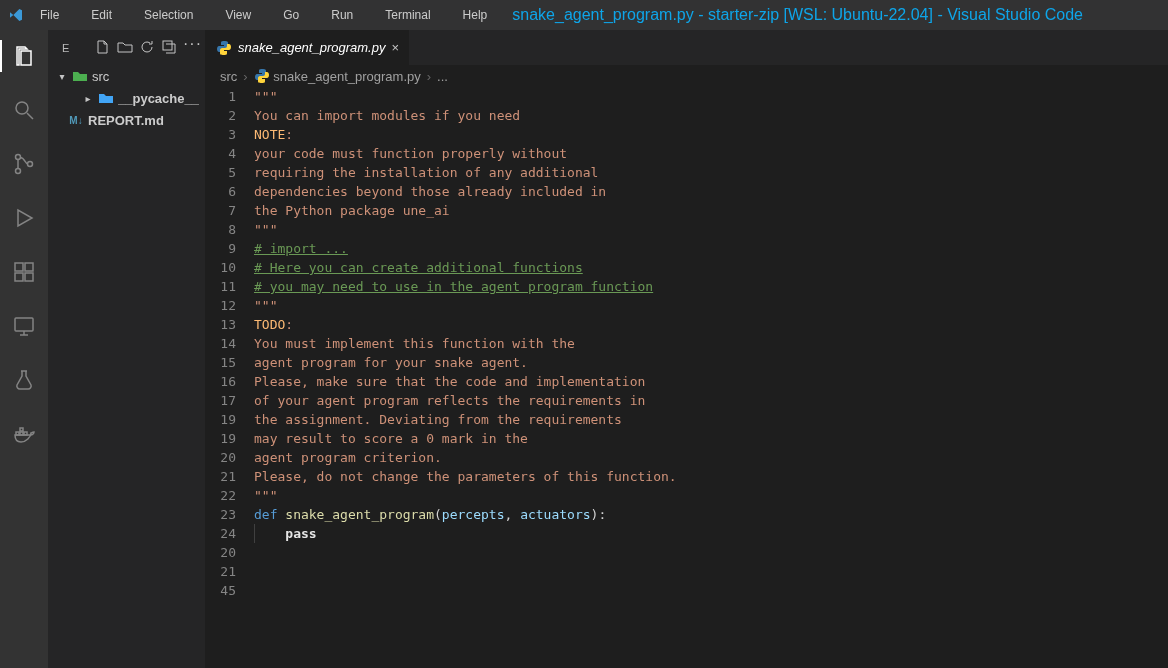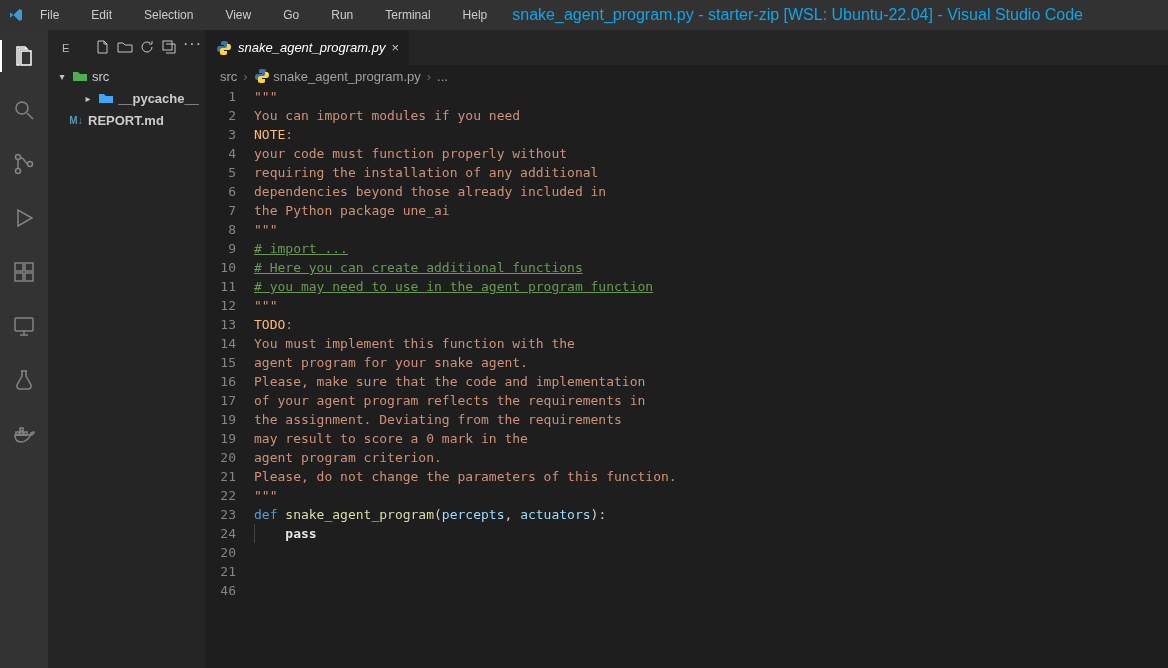--- a/index.html
+++ b/index.html
@@ -368,19 +368,19 @@
           <div>17</div>
           <div>19</div>
           <div>19</div>
           <div>20</div>
           <div>21</div>
           <div>22</div>
           <div>23</div>
           <div>24</div>
           <div>20</div>
           <div>21</div>
-          <div>46</div>
+          <div>45</div>
         </div>
       <div class="code" id="code"><div><span class="tok-str">"""</span></div><div><span class="tok-str">You can import modules if you need</span></div><div><span class="tok-note">NOTE</span><span class="tok-str">:</span></div><div><span class="tok-str">your code must function properly without</span></div><div><span class="tok-str">requiring the installation of any additional</span></div><div><span class="tok-str">dependencies beyond those already included in</span></div><div><span class="tok-str">the Python package une_ai</span></div><div><span class="tok-str">"""</span></div><div><span class="tok-cmt"># import ...</span></div><div><span class=""></span></div><div><span class="tok-cmt"># Here you can create additional functions</span></div><div><span class="tok-cmt"># you may need to use in the agent program function</span></div><div><span class=""></span></div><div><span class="tok-str">"""</span></div><div><span class="tok-note">TODO</span><span class="tok-str">:</span></div><div><span class="tok-str">You must implement this function with the</span></div><div><span class="tok-str">agent program for your snake agent.</span></div><div><span class="tok-str">Please, make sure that the code and implementation</span></div><div><span class="tok-str">of your agent program reflects the requirements in</span></div><div><span class="tok-str">the assignment. Deviating from the requirements</span></div><div><span class="tok-str">may result to score a 0 mark in the</span></div><div><span class="tok-str">agent program criterion.</span></div><div><span class="tok-str"></span></div><div><span class="tok-str">Please, do not change the parameters of this function.</span></div><div><span class="tok-str">"""</span></div><div><span class="tok-kw">def </span><span class="tok-fn">snake_agent_program</span><span class="">(</span><span class="tok-var">percepts</span><span class="">, </span><span class="tok-var">actuators</span><span class="">):</span></div><div><span class="indent-guide"></span>    <span class="tok-pass">pass</span></div></div>
     </div>
   </div>
 
 </div>
 
 </body></html>

